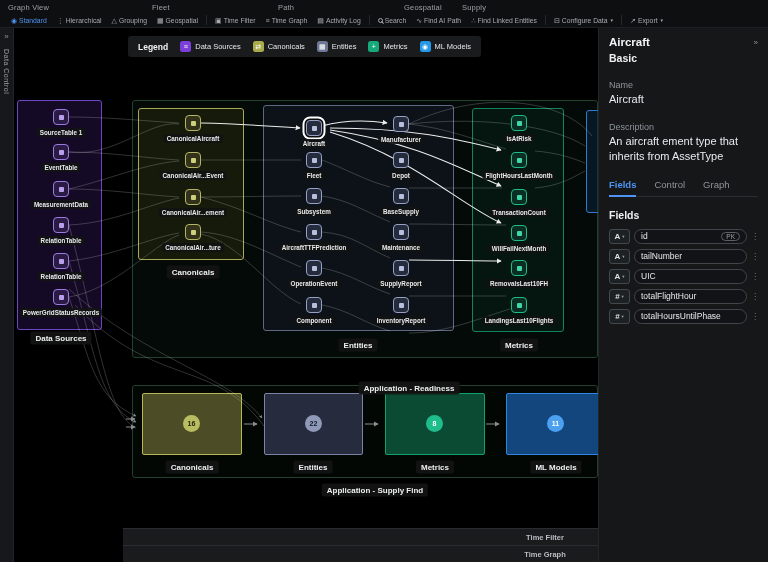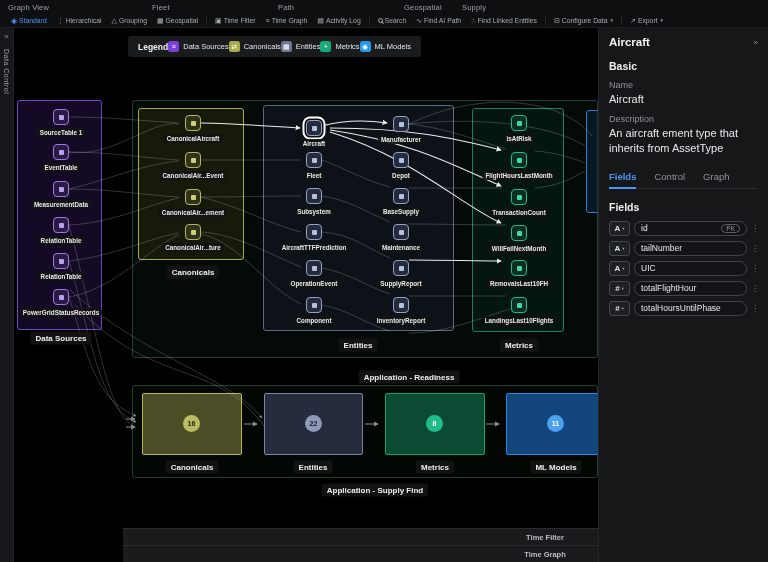--- a/index.html
+++ b/index.html
@@ -29,21 +29,21 @@
   .leftrail .collapse { display:block; text-align:center; color:#8d9297; font-size:8px; margin-top:4px; }
   .leftrail .vtext { display:block; margin:8px auto 0; writing-mode:vertical-rl;
     font-size:7px; color:#9aa0a5; letter-spacing:.5px; }
 
   
   .canvas { position:absolute; left:14px; top:28px; width:584px; height:534px;
     background:#000; overflow:hidden; }
 
   .legend { position:absolute; left:114px; top:8px; height:21px; z-index:5;
     background:#191b1d; border-radius:3px; display:flex; align-items:center;
-    padding:0 10px; gap:0; }
+    padding:0 10px; gap:12px; }
   .legend .ltitle { font-size:8.5px; font-weight:bold; color:#f0f2f4; }
   .litem { display:flex; align-items:center; gap:4px; font-size:7.5px; color:#e4e7ea; }
   .chip { width:11px; height:11px; border-radius:2.5px; display:flex; align-items:center;
     justify-content:center; font-size:7px; color:#fff; line-height:1; }
   .chip-ds { background:#7c3fd9; } .chip-can { background:#a9aa4a; }
   .chip-ent { background:#6d7794; } .chip-met { background:#16a97a; } .chip-ml { background:#2499e8; }
 
   .panelbox { position:absolute; border-radius:3px; z-index:1; }
   .box-ds { left:3px; top:72px; width:85px; height:230px; background:rgba(46,22,84,.45); border:1px solid #6f46c2; }
   .box-readiness { left:118px; top:72px; width:466px; height:258px; background:rgba(12,28,19,.35); border:1px solid #21402d; }
@@ -86,22 +86,22 @@
   .hbar .hlabel { position:absolute; left:422px; top:50%; transform:translate(-50%,-50%);
     font-size:7.5px; font-weight:bold; color:#b9bdc2; white-space:nowrap; }
   .hbar-tf { top:500px; } .hbar-tg { top:517px; }
 
   
   .details { position:absolute; left:598px; top:28px; width:170px; height:534px;
     background:#161719; border-left:1px solid #232527; padding:8px 10px; z-index:10; }
   .dhead { display:flex; justify-content:space-between; align-items:center; }
   .dtitle { font-size:11.5px; font-weight:bold; color:#f2f4f6; }
   .dcollapse { font-size:8px; color:#8d9297; }
-  .dsection { font-size:10.5px; font-weight:bold; color:#eef0f2; margin-top:12px; }
-  .dlabel { font-size:9px; color:#8d9499; margin-top:8px; }
+  .dsection { font-size:10.5px; font-weight:bold; color:#eef0f2; margin-top:4px; }
+  .dlabel { font-size:9px; color:#8d9499; margin-top:16px; }
   .dvalue { font-size:11px; color:#e8eaed; margin-top:2px; line-height:1.3; }
   .dtabs { display:flex; gap:18px; margin-top:16px; border-bottom:1px solid #2b2d30; }
   .dtab { font-size:9.5px; color:#8d9499; padding-bottom:5px; cursor:pointer; }
   .dtab.active { color:#4e94f2; font-weight:bold; border-bottom:2px solid #4e94f2; margin-bottom:-1px; }
   .fieldshead { font-size:10.5px; font-weight:bold; color:#eef0f2; margin:12px 0 8px; }
   .frow { display:flex; align-items:center; gap:4px; margin-bottom:5px; }
   .ftype { width:21px; height:15px; background:#1e2124; border:1px solid #43484e; border-radius:3px;
     display:flex; align-items:center; justify-content:center; gap:1px;
     font-size:8px; font-weight:bold; color:#dfe2e5; cursor:pointer; }
   .ftype .caret { font-size:4.5px; color:#9aa0a6; }
@@ -454,21 +454,21 @@
         <div class="gbox">
           <span class="sq"></span>
         </div>
         <span class="glabel">LandingsLast10Flights</span>
       </div>
 
     <span class="colpill" style="left:47px;top:310px">Data Sources</span>
     <span class="colpill" style="left:179px;top:244px">Canonicals</span>
     <span class="colpill" style="left:344px;top:317px">Entities</span>
     <span class="colpill" style="left:505px;top:317px">Metrics</span>
-    <span class="colpill" style="left:395px;top:349px">Application - Readiness</span>
+    <span class="colpill" style="left:395px;top:360px">Application - Readiness</span>
 
     <div class="sbox sbox-can"></div>
     <div class="sbox sbox-ent"></div>
     <div class="sbox sbox-met"></div>
     <div class="sbox sbox-ml"></div>
     <span class="cbadge cb-can">16</span>
     <span class="cbadge cb-ent">22</span>
     <span class="cbadge cb-met">8</span>
     <span class="cbadge cb-ml">11</span>
     <span class="colpill" style="left:178px;top:439px">Canonicals</span>

